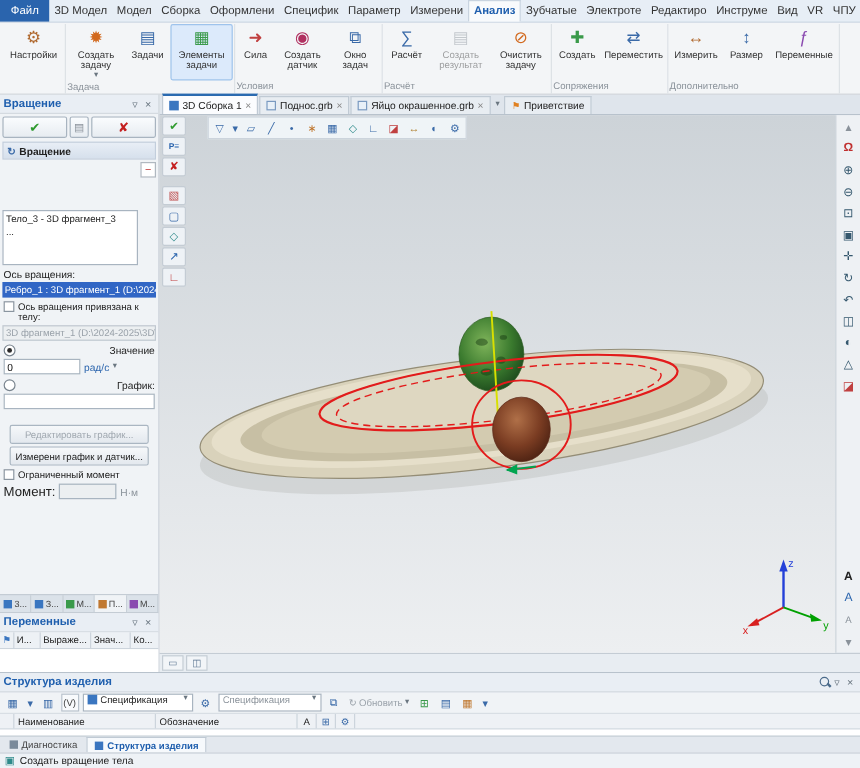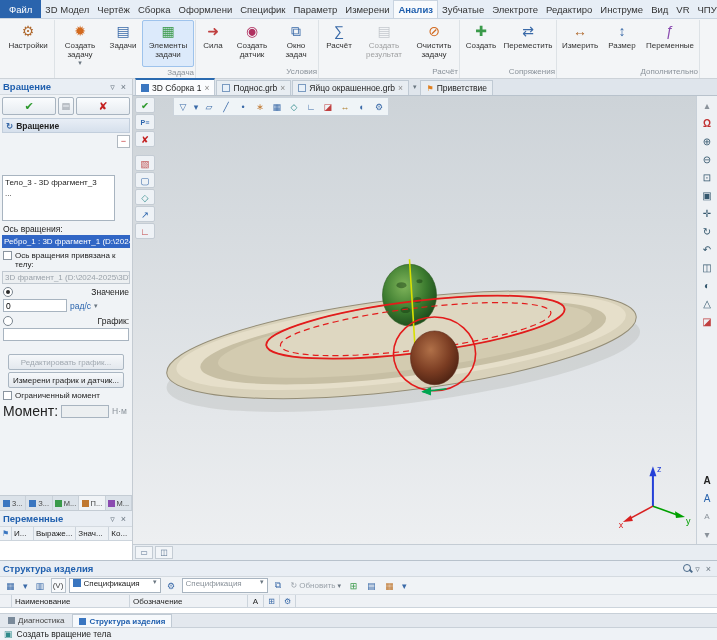--- a/index.html
+++ b/index.html
@@ -16,21 +16,21 @@
   .mag::after{content:"";position:absolute;width:4px;height:1.5px;background:#4a6a8a;transform:rotate(45deg);right:-3px;bottom:-1px;}
   
   .ribbon{height:60px;background:#f3f5f7;border-bottom:1px solid #ccd2d8;display:flex;padding:1px 2px 0;}
   .rgroup{display:flex;flex-direction:column;border-right:1px solid #dde2e6;padding:0 1px;}
   .rbuttons{flex:1;display:flex;align-items:stretch;}
   .rbtn{display:flex;flex-direction:column;align-items:center;padding-top:2px;gap:1px;border:1px solid transparent;border-radius:2px;cursor:default;}
   .rbtn .ric{font-size:14px;height:17px;line-height:17px;}
   .rbtn .rlb{font-size:8px;line-height:9px;text-align:center;color:#333;}
   .rbtn.active{background:#dceafb;border-color:#9ec3ec;}
   .rbtn.disabled{opacity:.45;}
-  .rgroup-label{height:12px;font-size:8px;color:#8a929a;text-align:right;line-height:12px;}
+  .rgroup-label{height:12px;font-size:8px;color:#8a929a;text-align:left;line-height:12px;}
   .dd{font-size:7px;color:#6a7680;line-height:6px;}
   .ic-or{color:#d2691e}.ic-bl{color:#3a6aa8}.ic-gr{color:#3a9a4a}.ic-rd{color:#c04040}
   .ic-gy{color:#8a929a}.ic-pu{color:#8a4ab0}.ic-br{color:#b06a30}.ic-mg{color:#b03060}
   
   .mainrow{flex:1;display:flex;min-height:0;}
   .leftcol{width:133px;display:flex;flex-direction:column;border-right:1px solid #c4cbd2;background:#f0f3f6;}
   .panelhdr{height:16px;display:flex;align-items:center;padding:0 3px;background:#e9eef4;border-bottom:1px solid #d4dae0;flex:none;}
   .panelhdr .ttl{color:#1f5fae;font-size:9.5px;font-weight:bold;flex:1;}
   .phicon{width:11px;text-align:center;color:#6a7680;font-size:9px;}
   .rotpanel{flex:1;display:flex;flex-direction:column;min-height:0;overflow:hidden;}
@@ -101,21 +101,21 @@
   .statusbar{height:13px;background:#eef2f6;border-top:1px solid #c8d0d8;display:flex;align-items:center;gap:4px;padding:0 4px;font-size:8.5px;flex:none;}
 </style>
 </head>
 <body>
 
 <div class="app">
 
   <div class="menubar">
     <div class="file-tab">Файл</div>
     <div class="menu-tab">3D Модел</div>
-    <div class="menu-tab">Чертёж</div>
+    <div class="menu-tab">Модел</div>
     <div class="menu-tab">Сборка</div>
     <div class="menu-tab">Оформлени</div>
     <div class="menu-tab">Специфик</div>
     <div class="menu-tab">Параметр</div>
     <div class="menu-tab">Измерени</div>
     <div class="menu-tab active">Анализ</div>
     <div class="menu-tab">Зубчатые</div>
     <div class="menu-tab">Электроте</div>
     <div class="menu-tab">Редактиро</div>
     <div class="menu-tab">Инструме</div>
@@ -267,21 +267,21 @@
         <div class="valrow">
           <input class="tinput" style="flex: 1 1 0%;" value="">
         </div>
         <div class="pbtn disabled">Редактировать график...</div>
         <div class="pbtn">Измерени график и датчик...</div>
         <div class="cbrow">
           <span class="cb"></span>
           <span>Ограниченный момент</span>
         </div>
         <div class="valrow">
-          <span style="font-size:14px">Момент:</span>
+          <span style="font-size:11px">Момент:</span>
           <input class="tinput" style="width: 48px; background: rgb(236, 239, 241);" disabled="" value="">
           <span style="color:#8a929a;font-size:8.5px">Н·м</span>
         </div>
       </div>
       <div class="lefttabs">
         <div class="ltab">
             <span class="sq" style="background:#3a76c0"></span>
             <span>3...</span>
           </div>
         <div class="ltab">

